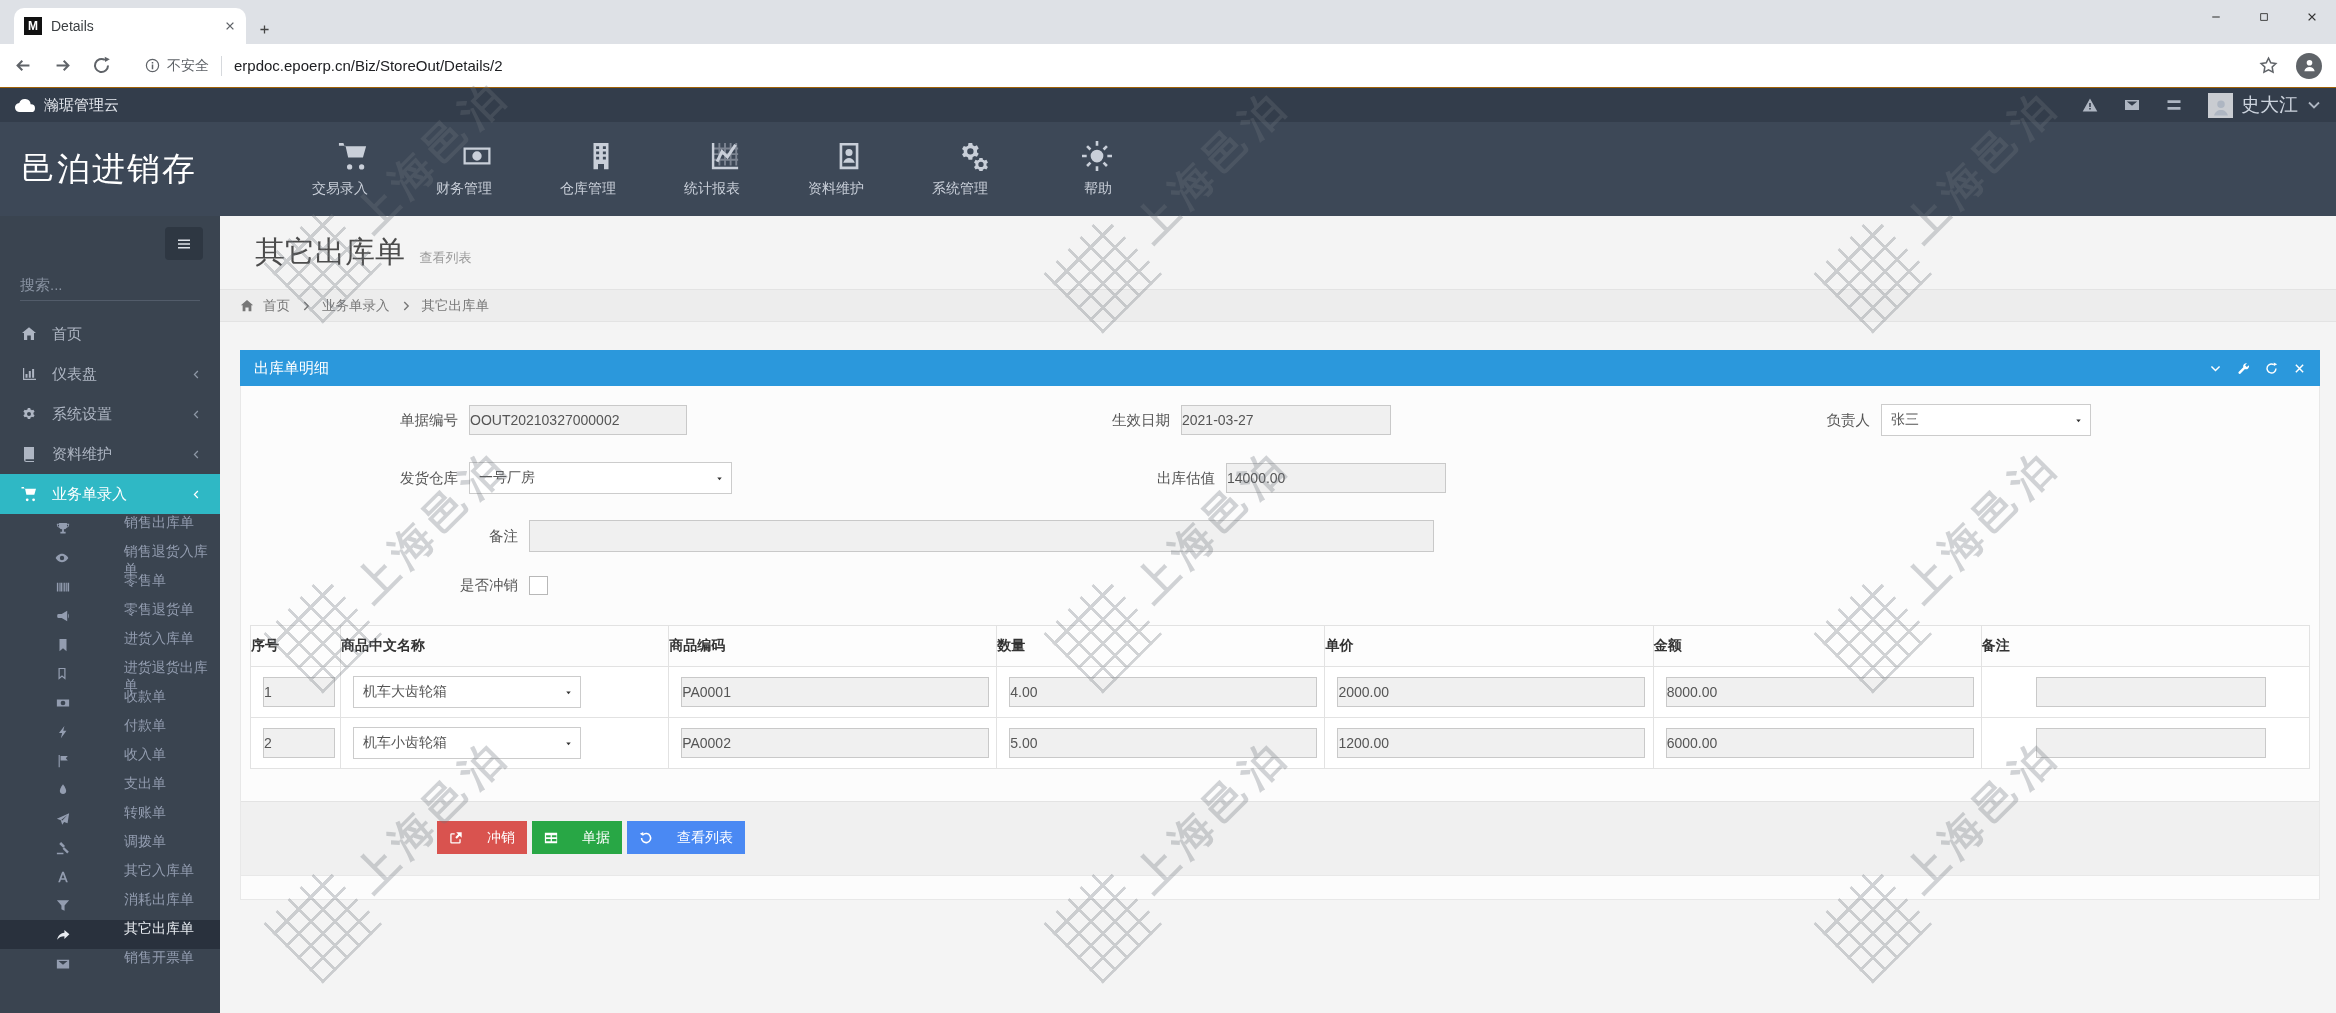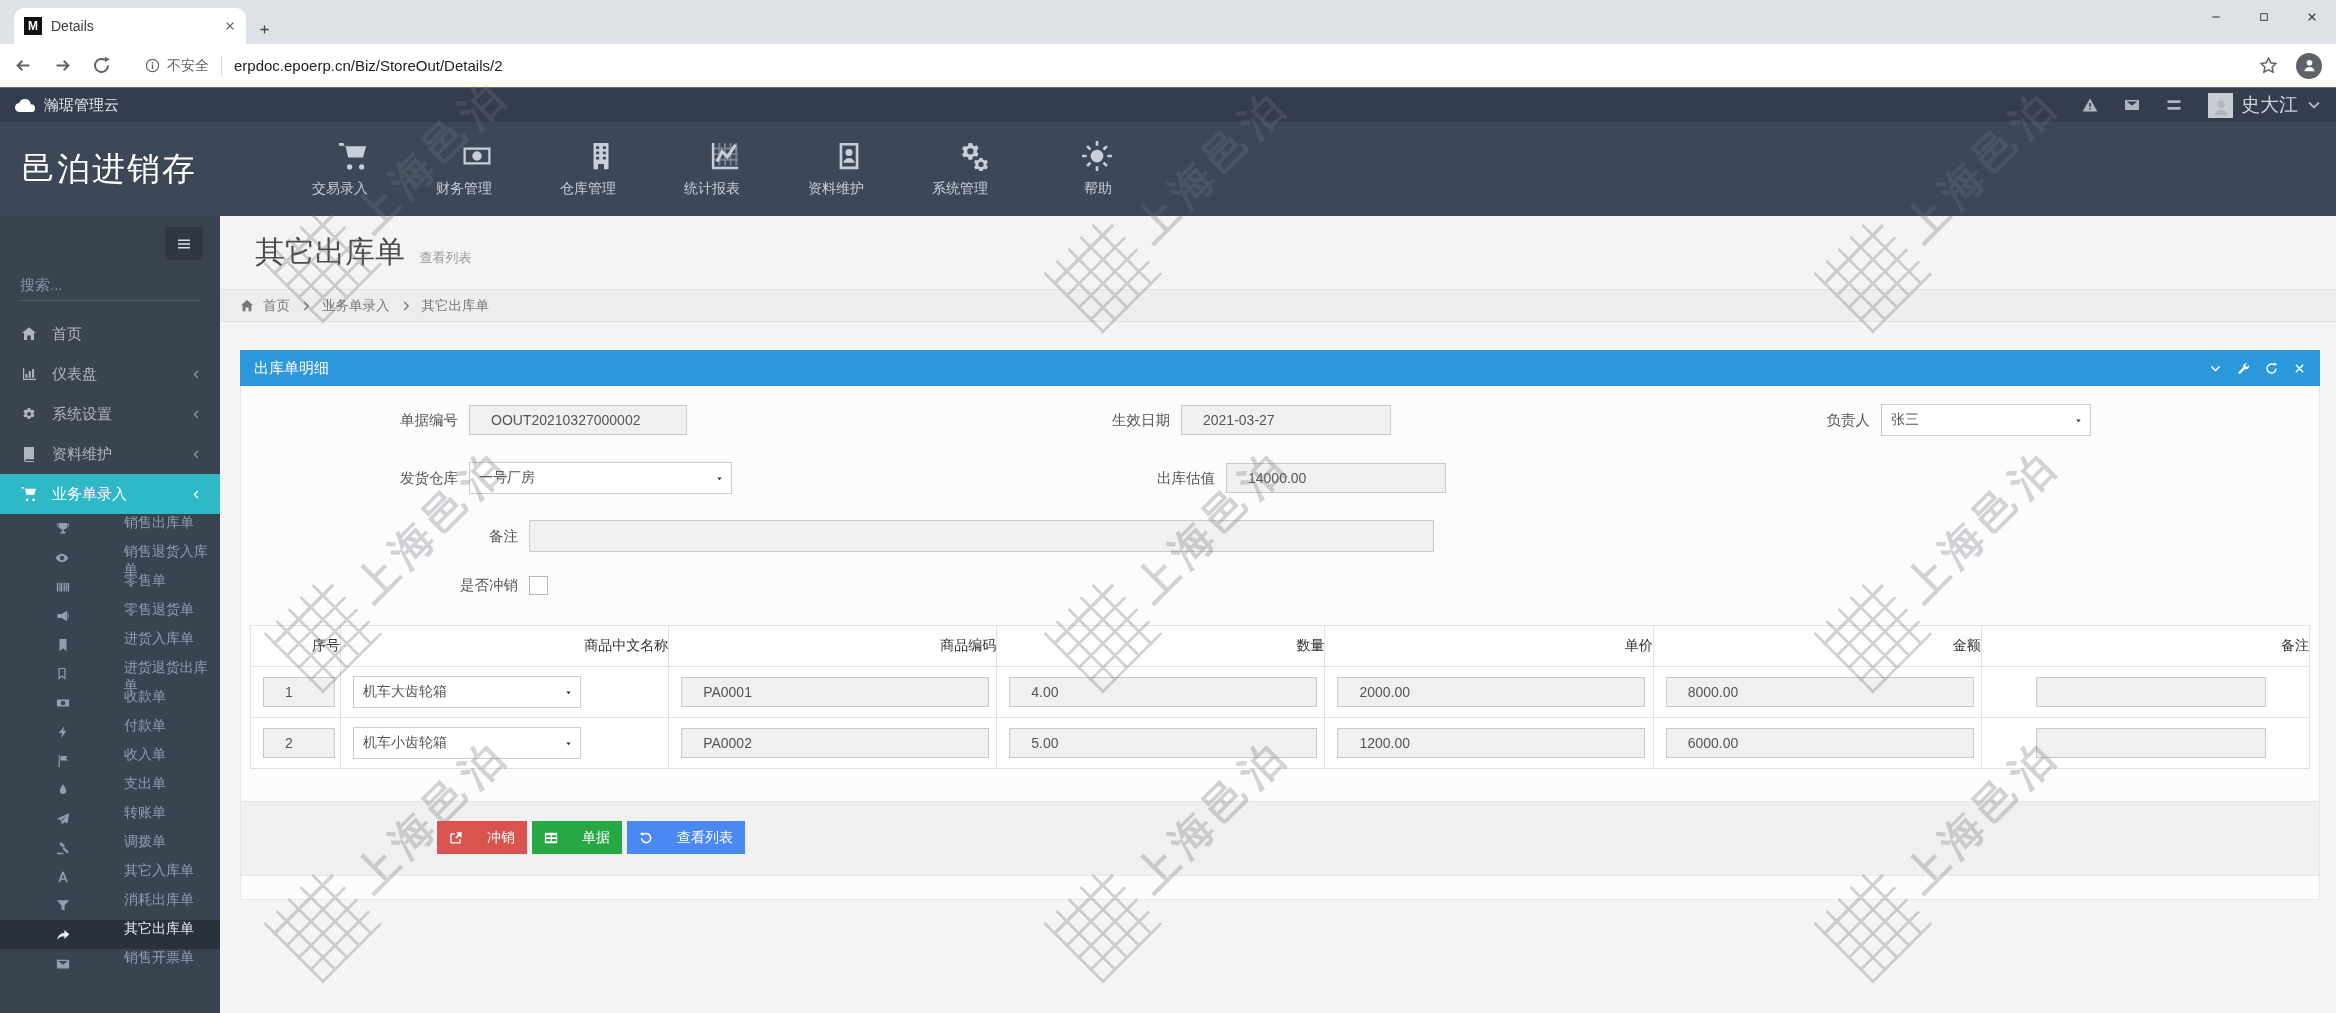--- a/index.html
+++ b/index.html
@@ -82,28 +82,28 @@
   .panel-body { background:#fcfcfc; border:1px solid #e8e8e8; border-top:none; padding-top:18px; }
 
   .frow { display:grid; grid-template-columns:705px 760px 1fr; margin-top:0; }
   .frow + .frow { margin-top:26px; }
   .fcell { display:flex; align-items:center; }
   .flabel { width:228px; flex:none; text-align:right; padding-right:11px; color:#555; font-size:14.5px; }
   .flabel.w235 { width:235px; }
   .flabel.w280 { width:280px; }
   .flabel.w175 { width:175px; }
   .flabel.w288 { width:288px; }
-  .inp { height:30px; background:#f0f0f0; border:1px solid #c9c9c9; padding:0 21px; font-size:14px; color:#555; font-family:inherit; }
+  .inp { height:30px; background:#f0f0f0; border:1px solid #c9c9c9; padding:0 0; font-size:14px; color:#555; font-family:inherit; }
   .sel { height:32px; background:#fff; border:1px solid #ccc; display:flex; align-items:center; padding:0 26px 0 9px; font-size:14px; color:#555; position:relative; }
   .sel .caret { position:absolute; right:7px; font-size:9px; color:#333; }
   .checkbox { width:19px; height:19px; background:#fff; border:1px solid #b8b8b8; }
 
   .grid-table { width:calc(100% - 18px); margin:30px 9px 0 9px; border-collapse:collapse; table-layout:fixed; }
   .grid-table th, .grid-table td { border:1px solid #e2e2e2; }
-  .grid-table th { height:41px; font-size:14px; color:#333; font-weight:normal; text-align:right; background:#fdfdfd; }
+  .grid-table th { height:41px; font-size:14px; color:#333; font-weight:bold; text-align:left; background:#fdfdfd; }
   .grid-table td { height:51px; padding-left:12px; background:#fff; }
   .col-seq { width:90px; }
   .seq-inp { width:72px; }
   .cell-sel { width:228px; }
   .cell-inp { width:308px; }
   .remark-inp { width:230px; display:block; margin:0 auto; }
 
   .panel-foot { margin-top:32px; background:#f0f0f0; border-top:1px solid #e3e3e3; padding:19px 0 21px 196px; display:flex; gap:5px; }
   .btn { height:33px; display:inline-flex; align-items:center; gap:24px; padding:0 12px; color:#fff; font-size:14px; border:none; font-family:inherit; }
   .btn .ic { font-size:14px; }

